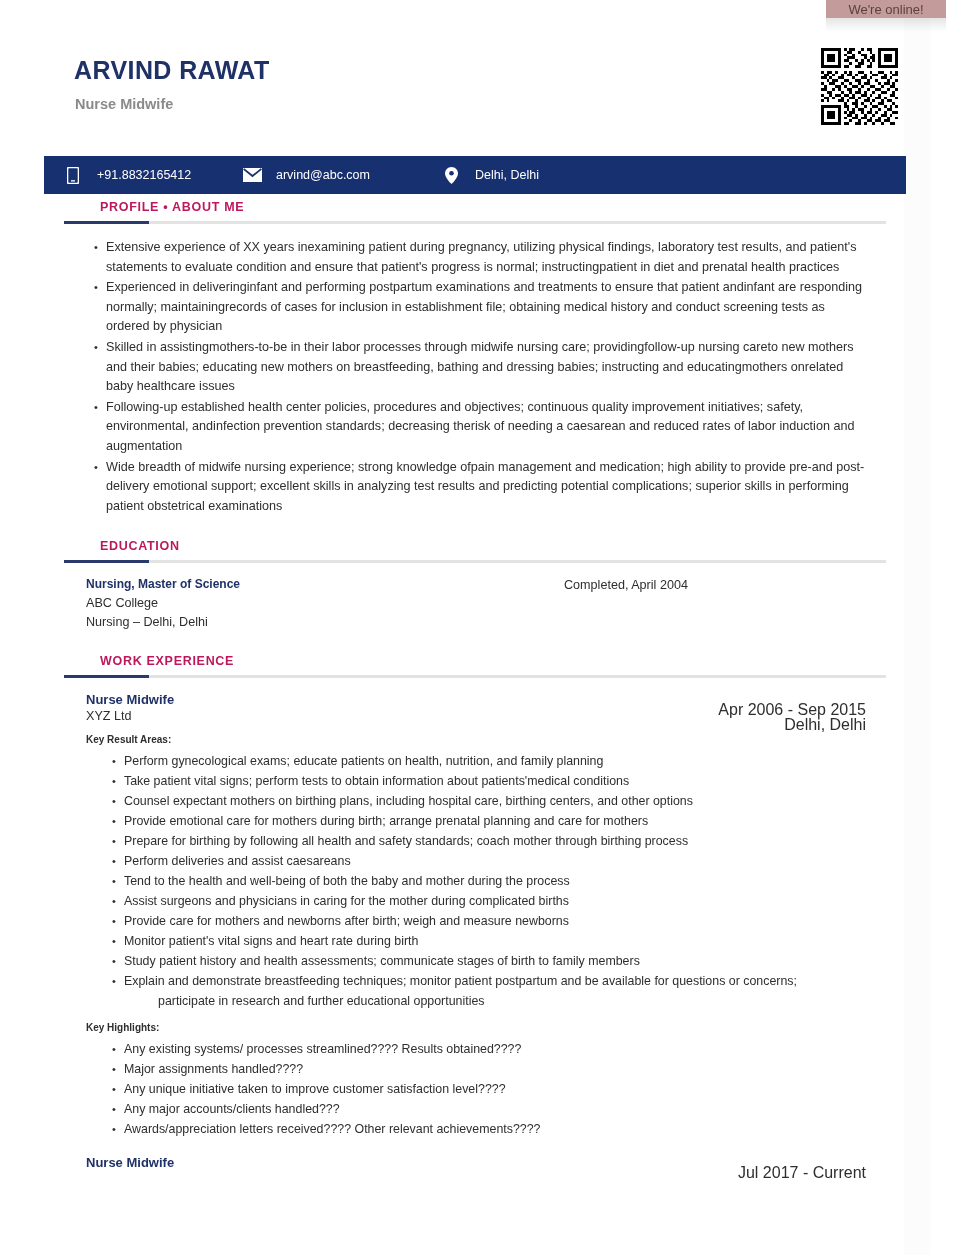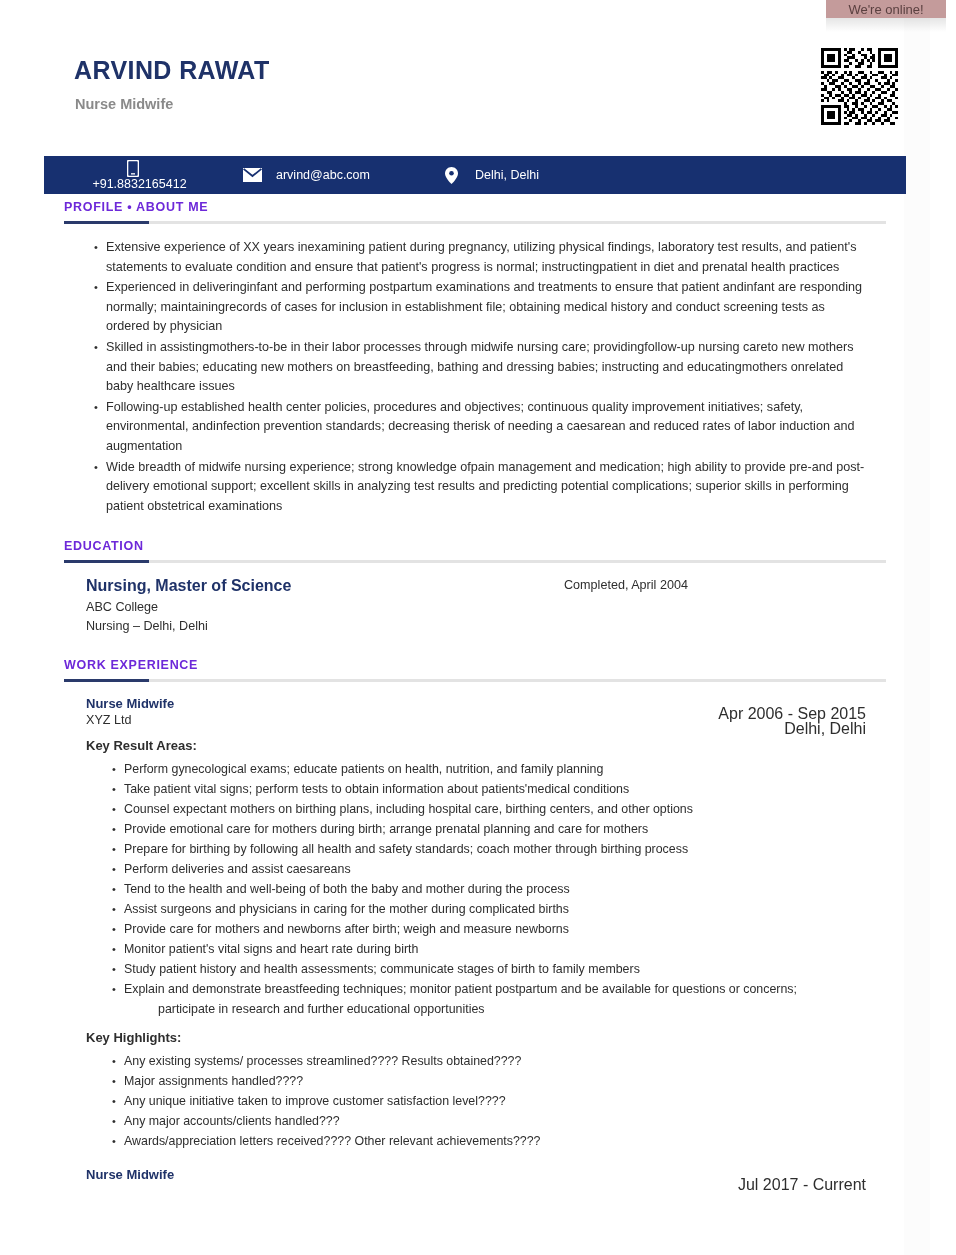--- a/index.html
+++ b/index.html
@@ -68,37 +68,37 @@
     position:absolute; left:44px; top:156px;
     width:862px; height:38px;
     background:#173070;
     display:flex; align-items:center;
   }
   .contact-item {
     display:flex; align-items:center;
     color:#ffffff; font-size:12.5px;
     margin-left:20px;
   }
-  .contact-item:nth-child(1){ margin-left:18px; width:155px;flex-direction:column; }
+  .contact-item:nth-child(1){ margin-left:18px; width:155px; }
   .contact-item:nth-child(2){ margin-left:24px; width:175px; }
   .contact-item:nth-child(3){ margin-left:24px; }
   .contact-item .ico {
     display:inline-flex; align-items:center; justify-content:center;
     width:22px; margin-right:13px;
   }
   .contact-item .txt { white-space:nowrap; }
 
   
   .content { position:absolute; left:0; top:200px; width:930px; }
 
   .section { padding:0 64px; }
   .sec-head-wrap { position:relative; margin-bottom:14px; }
   .sec-title {
     font-size:12.5px; font-weight:bold; letter-spacing:0.7px;
-    color:#6d28d9; padding-bottom:7px;
+    color:#be185d; padding-bottom:7px;margin-left:36px;
   }
   .sec-rule {
     position:relative; height:3px; background:#e3e3e3; width:822px;
   }
   .sec-rule::before {
     content:""; position:absolute; left:0; top:0;
     width:85px; height:3px; background:#2a3a6b;
   }
 
   ul.bullets { list-style:none; }
@@ -113,21 +113,21 @@
   ul.bullets > li::before {
     content:"\2022"; position:absolute; left:0; top:0;
     color:#2e2e2e; font-size:11px;
   }
 
   .profile ul.bullets { margin-left:30px; }
 
   
   .edu-row { position:relative; margin-left:22px; }
   .edu-degree {
-    font-size:16px; font-weight:bold; color:#1f3268;
+    font-size:12px; font-weight:bold; color:#1f3268;
     margin-bottom:3px;
   }
   .edu-line { font-size:12.6px; color:#2e2e2e; line-height:19px; }
   .edu-date {
     position:absolute; left:478px; top:1px;
     font-size:12.6px; color:#2e2e2e;
   }
 
   
   .job { position:relative; margin-left:22px; }
@@ -135,21 +135,21 @@
     font-size:13px; font-weight:bold; color:#1f3268;
     margin-bottom:2px;
   }
   .job-company { font-size:12.6px; color:#2e2e2e; }
   .job-meta {
     position:absolute; right:0; top:10px;
     text-align:right;
     font-size:16px; color:#2e2e2e; line-height:15px;
   }
   .sub-head {
-    font-size:13px; font-weight:bold; color:#2e2e2e;
+    font-size:10px; font-weight:bold; color:#2e2e2e;
     margin-top:11px; margin-bottom:6px;
   }
   ul.job-bullets { list-style:none; margin-left:26px; }
   ul.job-bullets > li {
     position:relative; padding-left:12px;
     font-size:12.4px; line-height:20px; color:#2e2e2e;
   }
   ul.job-bullets > li::before {
     content:"\2022"; position:absolute; left:0; top:0; font-size:11px;
   }

